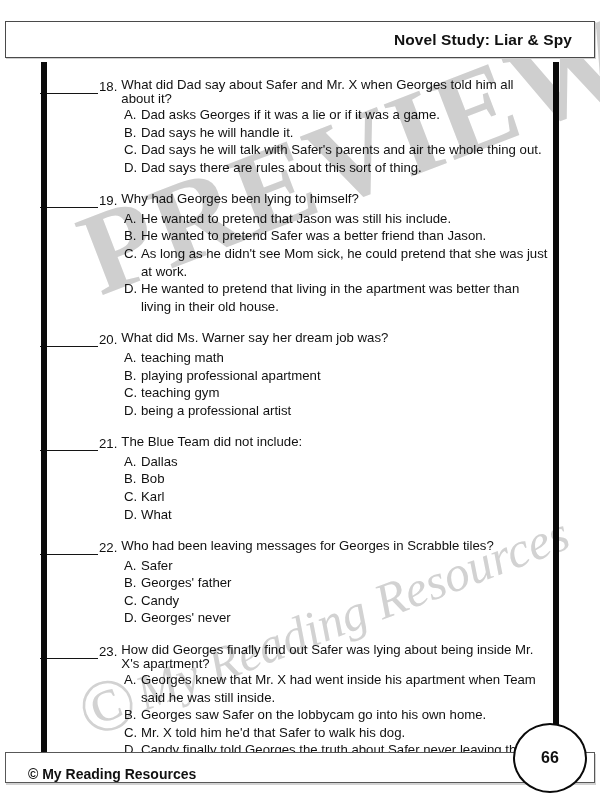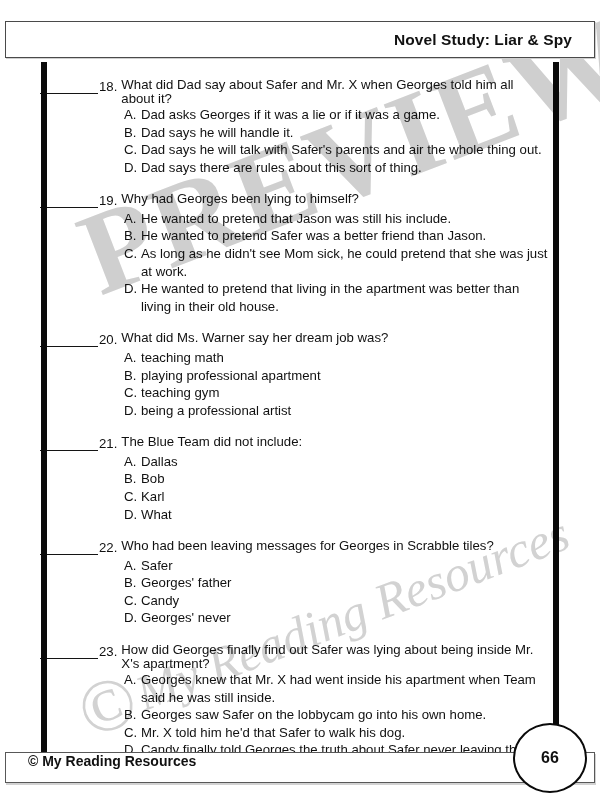--- a/index.html
+++ b/index.html
@@ -170,21 +170,21 @@
     position: absolute;
     left: 5px;
     top: 752px;
     width: 590px;
     height: 31px;
     box-sizing: border-box;
     border: 1px solid #585858;
     background: #ffffff;
     box-shadow: 1px 2px 0 #d2d2d2;
     display: flex;
-    align-items: flex-start;
+    align-items: flex-end;
     z-index: 6;
   }
   .footer-text {
     font-size: 14px;
     font-weight: bold;
     color: #111111;
     padding-left: 22px;
     white-space: nowrap;
   }
 

